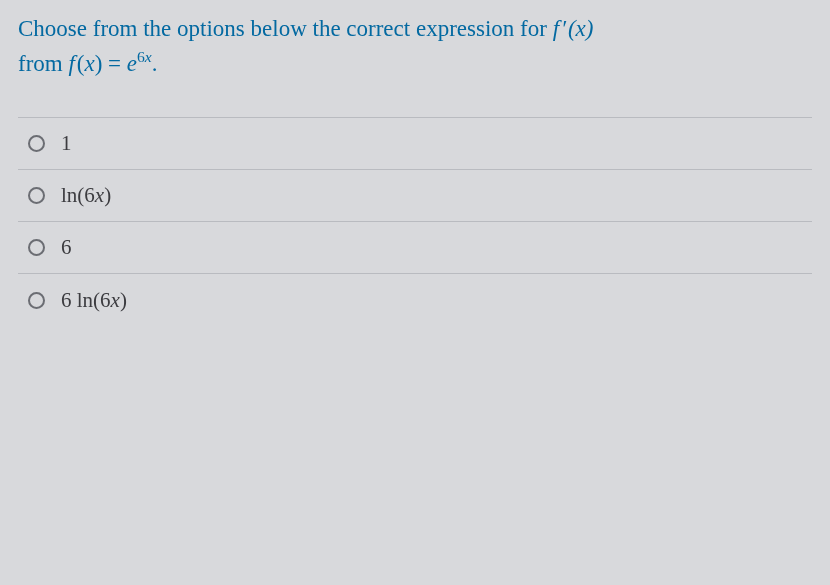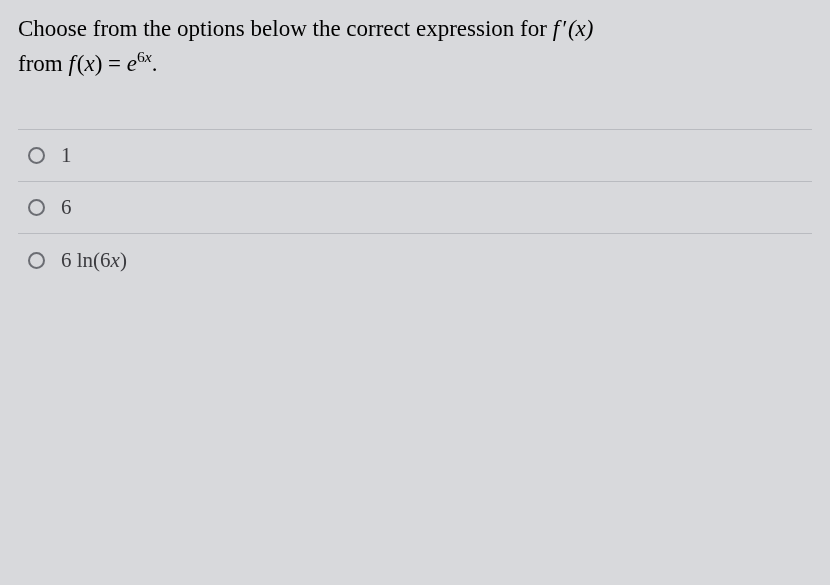--- a/index.html
+++ b/index.html
@@ -12,22 +12,22 @@
       height: 585px;
       background: #d8d9dc;
       font-family: Georgia, 'Times New Roman', serif;
       color: #3a3a3d;
       padding: 12px 18px 0 18px;
       overflow: hidden;
     }
     .question {
       font-size: 23px;
       line-height: 1.5;
-      margin-bottom: 48px;
-      color: #000000;
+      margin-bottom: 36px;
+      color: #0369a1;
     }
     .math-i {
       font-style: italic;
       font-family: 'Times New Roman', serif;
     }
     sup {
       font-size: 0.68em;
       vertical-align: super;
       line-height: 0;
     }
@@ -67,19 +67,23 @@
   <span><span class="math-i">f</span> (<span class="math-i">x</span>) = <span class="math-i">e</span><sup>6<span class="math-i">x</span></sup></span><span>.</span>
 </div>
 
 <div class="options">
   <div class="option-row">
     <span class="radio"></span>
     <span class="option-label">1</span>
   </div>
   <div class="option-row">
     <span class="radio"></span>
+    <span class="option-label">ln(6<span class="math-i">x</span>)</span>
+  </div>
+  <div class="option-row">
+    <span class="radio"></span>
     <span class="option-label">6</span>
   </div>
   <div class="option-row" style="border-bottom:none;text-align:right;">
     <span class="radio"></span>
     <span class="option-label">6 ln(6<span class="math-i">x</span>)</span>
   </div>
 </div>
 
 </body></html>

